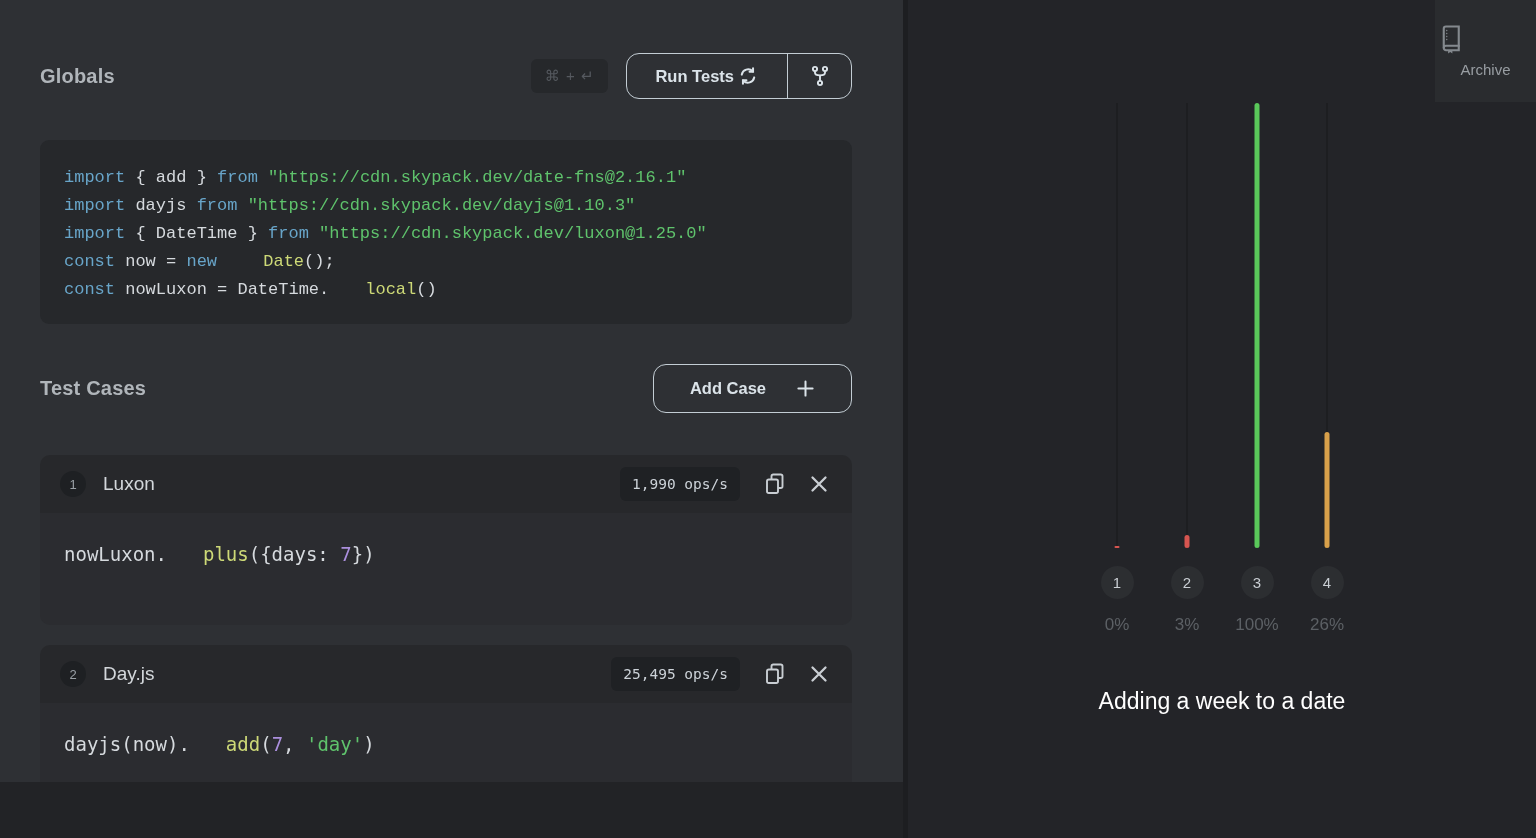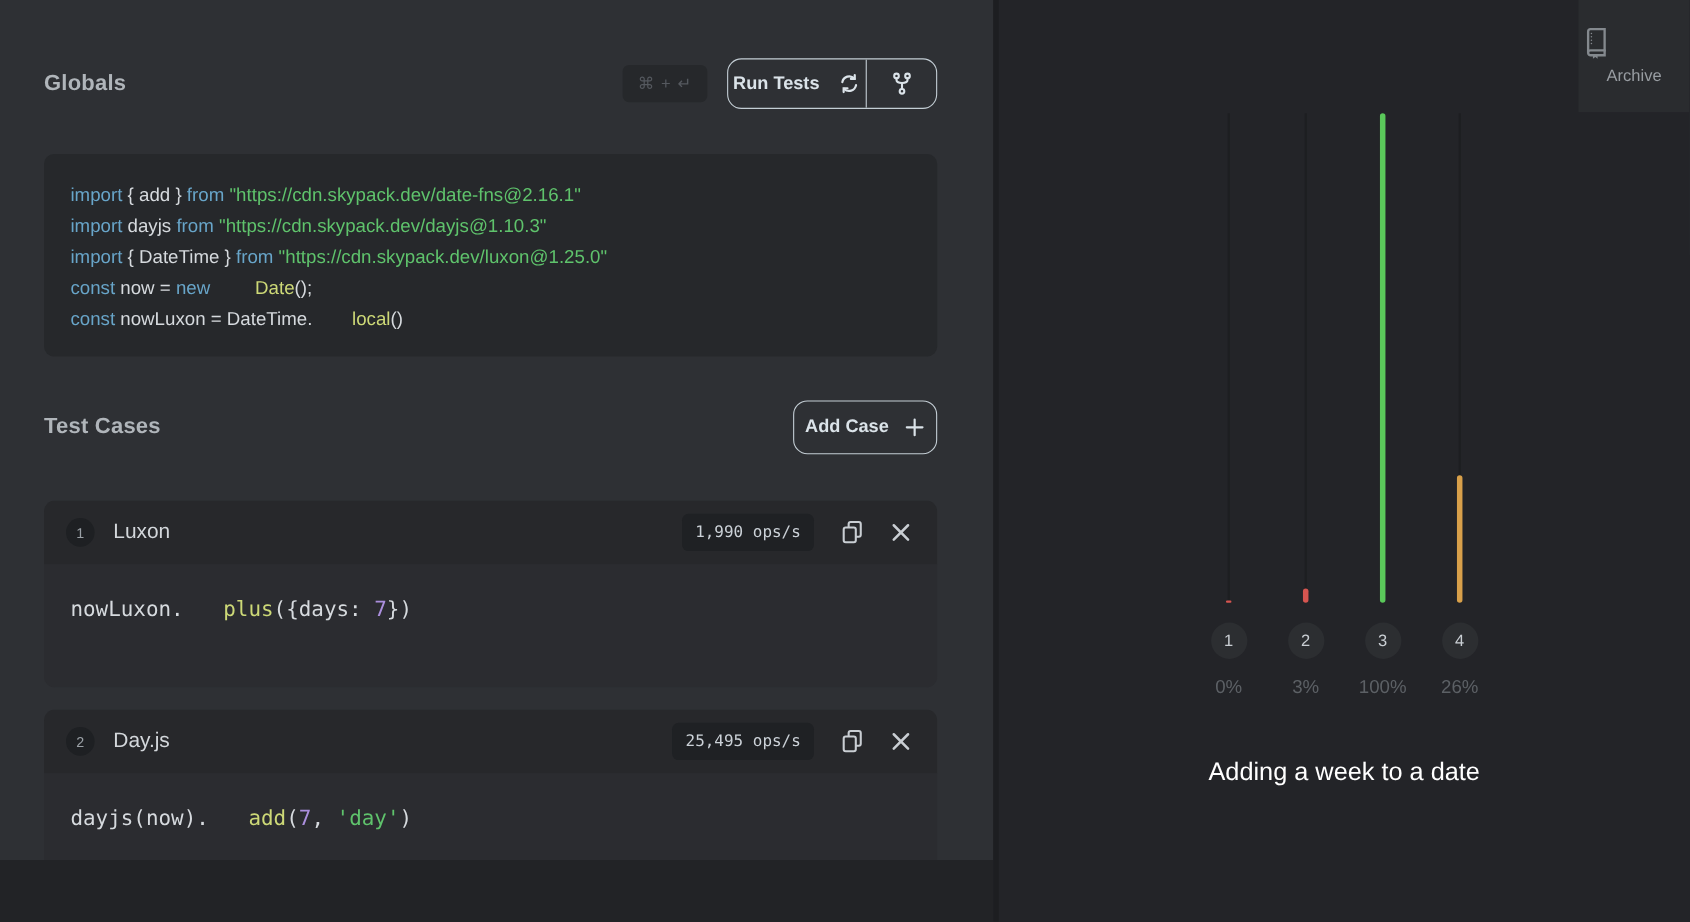--- a/index.html
+++ b/index.html
@@ -21,40 +21,40 @@
   .globals-row { position:absolute; left:40px; top:53px; width:812px; height:46px;
                  display:flex; align-items:center; justify-content:space-between; }
   .section-heading { font-size:20px; font-weight:bold; color:#b0b5ba; letter-spacing:.2px; }
   .globals-actions { display:flex; align-items:center; gap:18px; }
 
   .kbd-hint { background:#26282b; color:#55595f; font-size:15px; padding:8px 14px;
               border-radius:6px; letter-spacing:1px; }
 
   .btn-group { display:flex; align-items:stretch; height:46px;
                border:1.5px solid #c3cdd4; border-radius:13px; overflow:hidden; }
-  .btn-run   { display:flex; align-items:center; gap:16px; padding:0 4px;
+  .btn-run   { display:flex; align-items:center; gap:3px; padding:0 28px;
                color:#dbe3e9; font-size:16.5px; font-weight:600; cursor:pointer; background:transparent; border:none; }
   .btn-fork  { display:flex; align-items:center; justify-content:center; width:64px;
                border:none; border-left:1.5px solid #c3cdd4; background:transparent; cursor:pointer; }
 
   
   .code-block { position:absolute; left:40px; top:140px; width:812px; height:184px;
                 background:#26282b; border-radius:9px; padding:24px 24px;
-                font-family:Liberation Sans, sans-serif; font-size:17px; line-height:28px; }
+                font-family:Liberation Mono, monospace; font-size:17px; line-height:28px; }
   .code-line { white-space:pre; }
   .tk-k { color:#68a5c9; }
   .tk-p { color:#d6dade; }
   .tk-s { color:#5fc36c; }
   .tk-f { color:#cdd977;margin-left:36px; }
   .tk-n { color:#ab8fdd; }
 
   
   .cases-row { position:absolute; left:40px; top:364px; width:812px; height:49px;
                display:flex; align-items:center; justify-content:space-between; }
-  .btn-add { display:flex; align-items:center; gap:14px; height:49px; padding:0 10px;
+  .btn-add { display:flex; align-items:center; gap:30px; height:49px; padding:0 36px;
              border:1.5px solid #c3cdd4; border-radius:13px; background:transparent;
              color:#dbe3e9; font-size:16.5px; font-weight:600; cursor:pointer;margin-left:16px; }
 
   .case-card { position:absolute; left:40px; width:812px; border-radius:10px; overflow:hidden; }
   .case-1 { top:455px; height:170px; }
   .case-2 { top:645px; height:137px; border-bottom-left-radius:0; border-bottom-right-radius:0; }
   .case-header { height:58px; background:#27282b; display:flex; align-items:center; padding:0 20px; }
   .case-body   { background:#2b2c30; height:calc(100% - 58px); padding:30px 24px 0 24px;
                  font-family:"DejaVu Sans Mono", monospace; font-size:19px; }
   .case-index { width:26px; height:26px; border-radius:50%; background:#1e2023; color:#9aa0a6;

